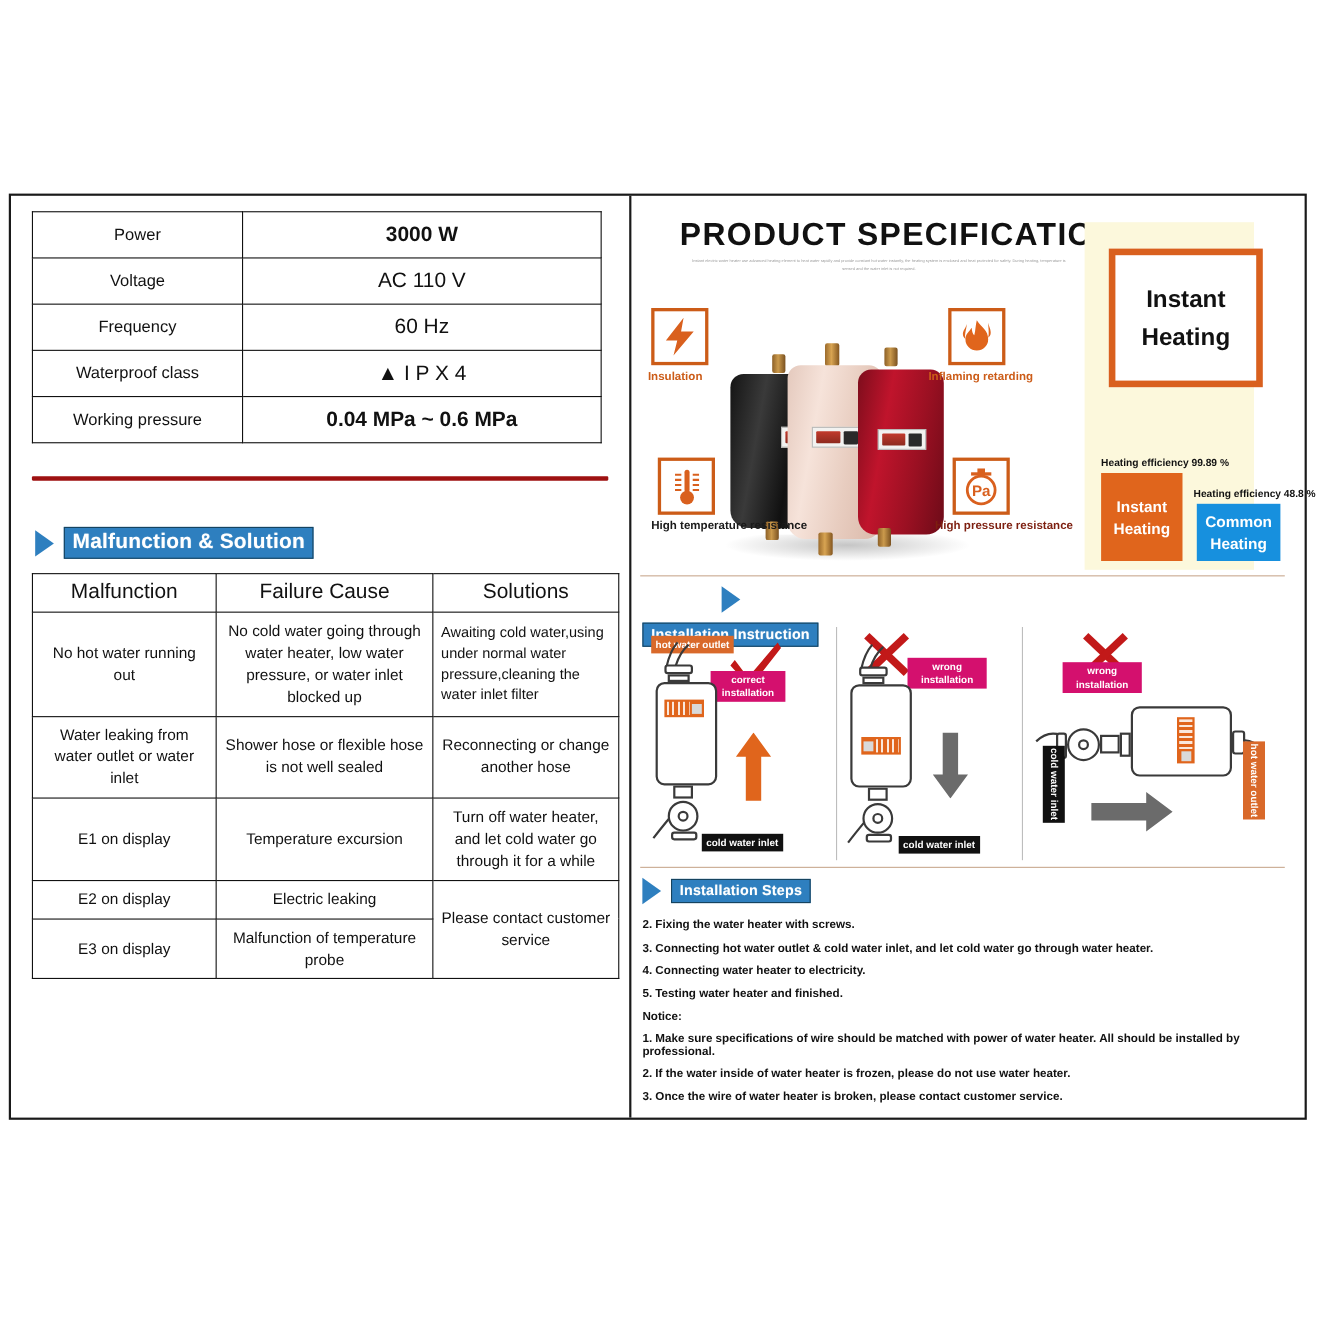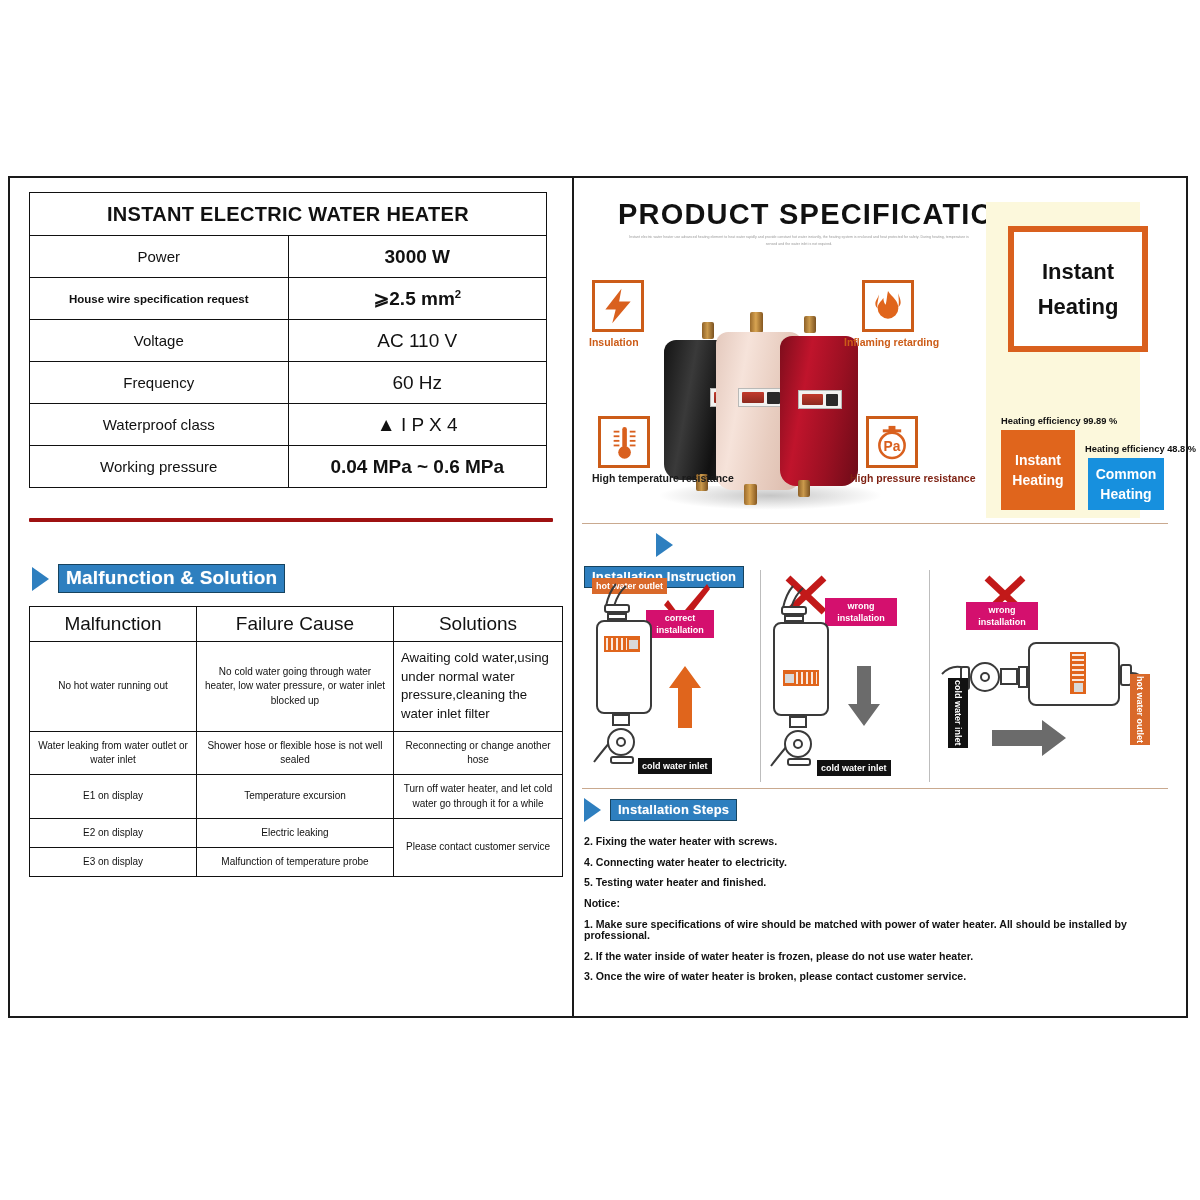--- a/index.html
+++ b/index.html
@@ -103,21 +103,21 @@
   .rule-red {
     margin: 30px 19px 0 19px;
     height: 4px;
     background: #9e1111;
     border-radius: 1px;
   }
 
   
   #mal-table { width: 518px; margin-left: 19px; margin-top: 13px; }
   #mal-table td {
-    font-size: 10px;
+    font-size: 14px;
     line-height: 1.42;
     padding: 7px 7px;
   }
   #mal-table .th { font-size: 19px; height: 30px; padding: 2px; }
   #mal-table .c0 { width: 162px; }
   #mal-table .c1 { width: 192px; }
   #mal-table .c2 { width: 164px; }
   #mal-table .sol-left { text-align: left; font-size: 13.2px; }
 
   
@@ -354,30 +354,23 @@
 </head>
 <body>
 
 <div id="sheet">
 
   <div class="panel-left">
 
 
     <table class="tbl" id="tech-table">
       <tbody>
-          <tr>
-        <td class="t-title" colspan="2">INSTANT ELECTRIC WATER HEATER</td>
-      </tr>
       <tr>
         <td class="t-key">Power</td>
         <td class="t-val">3000 W</td>
-      </tr>
-      <tr>
-        <td class="t-key tiny">House wire specification request</td>
-        <td class="t-val"><span>⩾2.5 mm</span><sup>2</sup></td>
       </tr>
       <tr>
         <td class="t-key">Voltage</td>
         <td class="t-val light">AC 110  V</td>
       </tr>
       <tr>
         <td class="t-key">Frequency</td>
         <td class="t-val light">60 Hz</td>
       </tr>
       <tr>
@@ -649,20 +642,21 @@
     <hr class="thin-orange low">
 
     <div class="badge-row" id="steps-head">
       <div class="tri"></div>
       <div class="badge sm">Installation Steps</div>
     </div>
 
     <div id="steps">
       <ol>
         <li>2. Fixing the water heater with screws.</li>
+        <li>3. Connecting hot water outlet &amp; cold water inlet, and let cold water go through water heater.</li>
         <li>4. Connecting water heater to electricity.</li>
         <li>5. Testing water heater and finished.</li>
       </ol>
       <p class="notice-head">Notice:</p>
       <p>1. Make sure specifications of wire should be matched with power of water heater. All should be installed by professional.</p>
       <p>2. If the water inside of water heater is frozen, please do not use water heater.</p>
       <p>3. Once the wire of water heater is broken, please contact customer service.</p>
     </div>
 
   </div>

